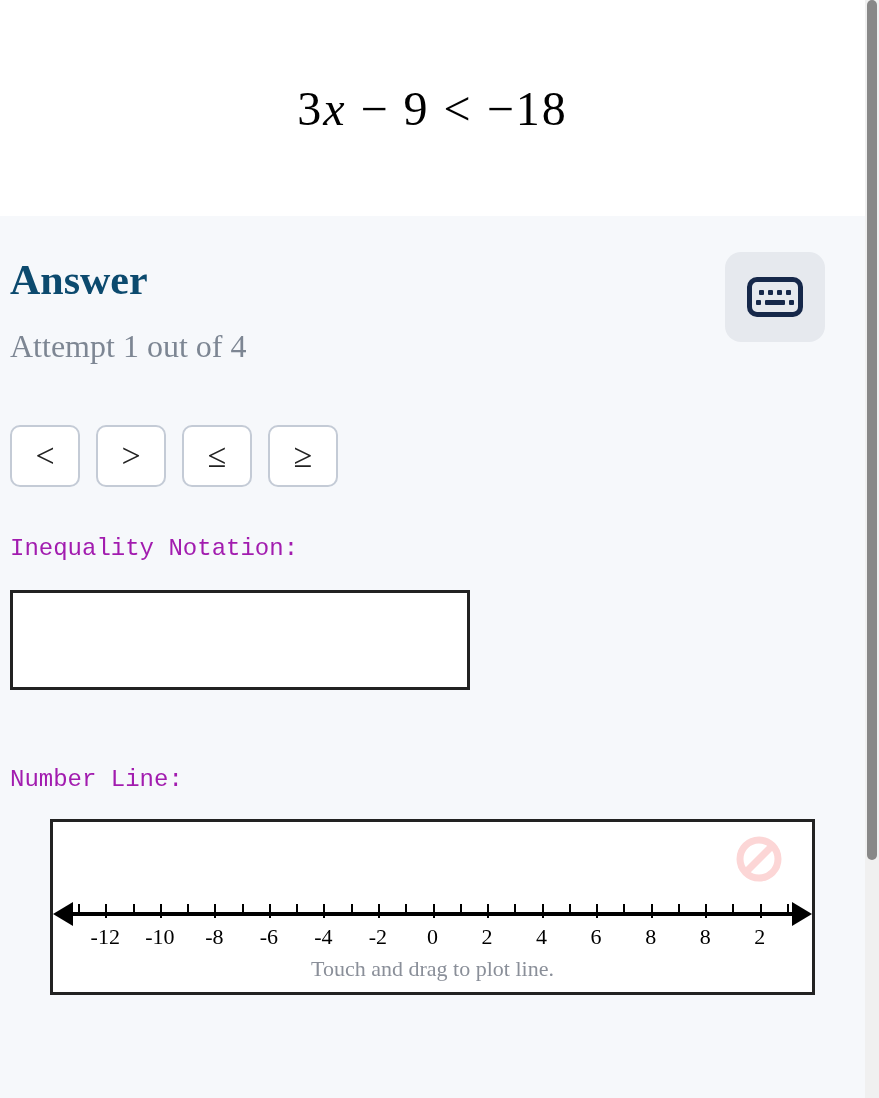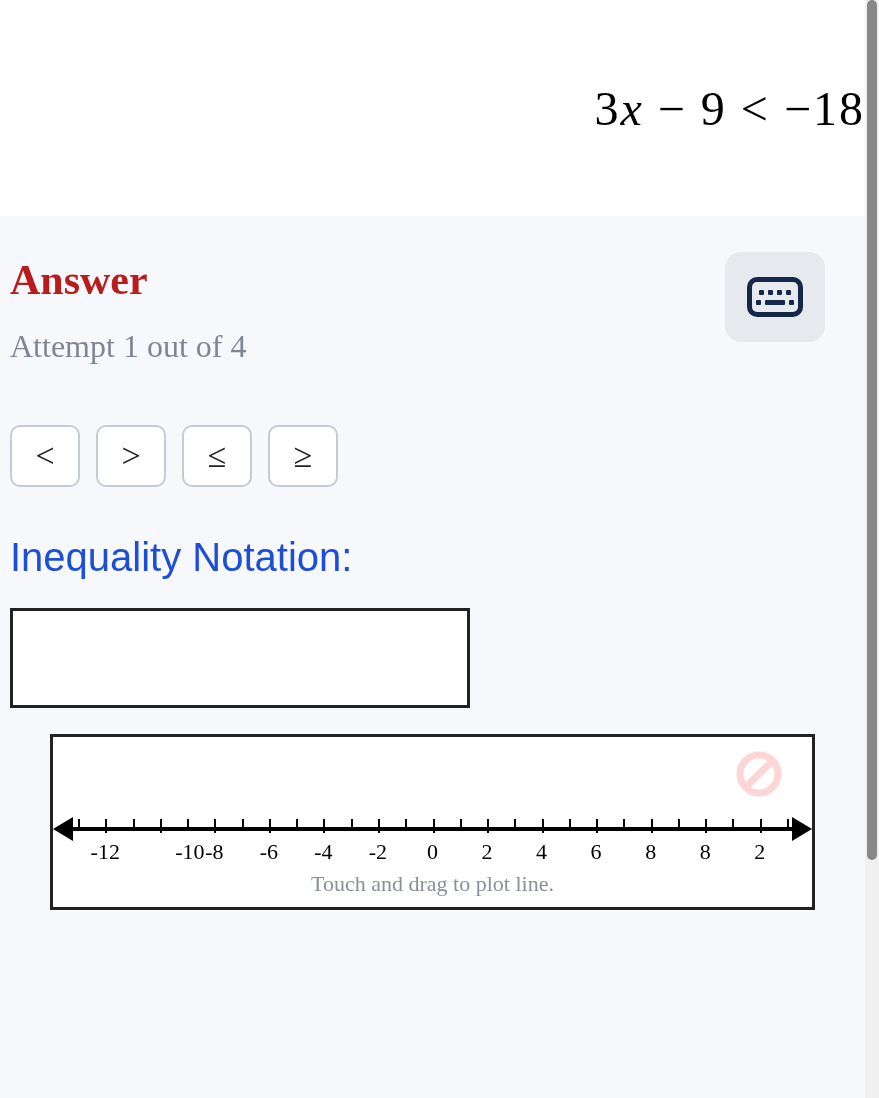--- a/index.html
+++ b/index.html
@@ -22,21 +22,21 @@
       right: 2px; top: 0;
       width: 10px; height: 860px;
       background: #888;
       border-radius: 5px;
     }
     .content { width: 865px; }
     .question-area {
       height: 216px;
       display: flex;
       align-items: center;
-      justify-content: flex-end;
+      justify-content: center;
       background: #fff;
     }
     .math-expr {
       font-size: 48px;
       font-family: 'Cambria Math', 'STIX', Georgia, serif;
       letter-spacing: 2px;
     }
     .math-expr .var { font-style: italic; }
     .answer-panel {
       background: #f6f8fb;
@@ -46,21 +46,21 @@
     }
     .answer-header-row {
       display: flex;
       justify-content: space-between;
       align-items: flex-start;
       padding-right: 30px;
     }
     .answer-heading {
       font-size: 42px;
       font-weight: bold;
-      color: #b91c1c;
+      color: #0c4a6e;
       font-family: Georgia, serif;
     }
     .attempt-line {
       font-size: 32px;
       color: #7d8693;
       margin-top: 24px;
       font-family: Georgia, serif;
     }
     .keyboard-btn {
       width: 100px; height: 90px;
@@ -93,23 +93,23 @@
       border-radius: 10px;
       font-size: 34px;
       display: flex;
       align-items: center;
       justify-content: center;
       font-family: Georgia, serif;
       color: #222;
     }
     .sym-btn.wide { width: 96px; font-size: 30px; }
     .section-label {
-      font-size: 40px;
-      color: #1d4ed8;
-      font-family: Liberation Sans, sans-serif;
+      font-size: 24px;
+      color: #a21caf;
+      font-family: Liberation Mono, monospace;
     }
     .section-label.ineq { margin-top: 48px; }
     .section-label.nl { margin-top: 76px; }
     .ineq-input {
       margin-top: 28px;
       width: 460px; height: 100px;
       border: 3px solid #222;
       background: #fff;
       font-size: 32px;
       padding: 8px 12px;
@@ -209,35 +209,36 @@
     <div class="symbol-row">
       <button class="sym-btn">&lt;</button>
       <button class="sym-btn">&gt;</button>
       <button class="sym-btn">≤</button>
       <button class="sym-btn">≥</button>
     </div>
 
     <div class="section-label ineq">Inequality Notation:</div>
     <input class="ineq-input" type="text" value="" style="">
 
+    <div class="section-label nl">Number Line:</div>
     <div class="number-line-box">
       <svg class="clear-icon" viewBox="0 0 46 46">
         <circle cx="23" cy="23" r="19" fill="none" stroke="#fcd6d6" stroke-width="7"></circle>
         <line x1="11" y1="35" x2="35" y2="11" stroke="#fcd6d6" stroke-width="7"></line>
       </svg>
       <div class="arrow-l"></div>
       <div class="axis"></div>
       <div class="arrow-r"></div>
       <div class="ticks" id="ticks">
           <div class="tick" style="left: 0%;"></div>
           <div class="tick major" style="left: 3.84615%;"></div>
           <div class="tick-label" style="left: 3.84615%;">-12</div>
           <div class="tick" style="left: 7.69231%;"></div>
           <div class="tick major" style="left: 11.5385%;"></div>
-          <div class="tick-label" style="left: 11.5385%; margin-left: 30px;">-10</div>
+          <div class="tick-label" style="left: 11.5385%;">-10</div>
           <div class="tick" style="left: 15.3846%;"></div>
           <div class="tick major" style="left: 19.2308%;"></div>
           <div class="tick-label" style="left: 19.2308%;">-8</div>
           <div class="tick" style="left: 23.0769%;"></div>
           <div class="tick major" style="left: 26.9231%;"></div>
           <div class="tick-label" style="left: 26.9231%;">-6</div>
           <div class="tick" style="left: 30.7692%;"></div>
           <div class="tick major" style="left: 34.6154%;"></div>
           <div class="tick-label" style="left: 34.6154%;">-4</div>
           <div class="tick" style="left: 38.4615%;"></div>

